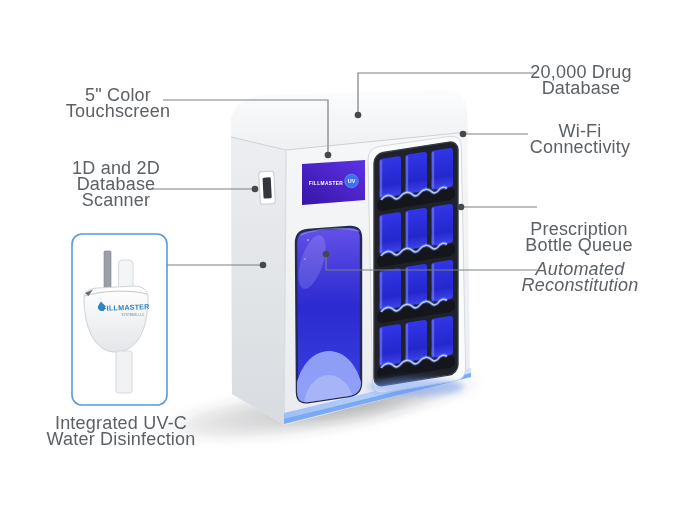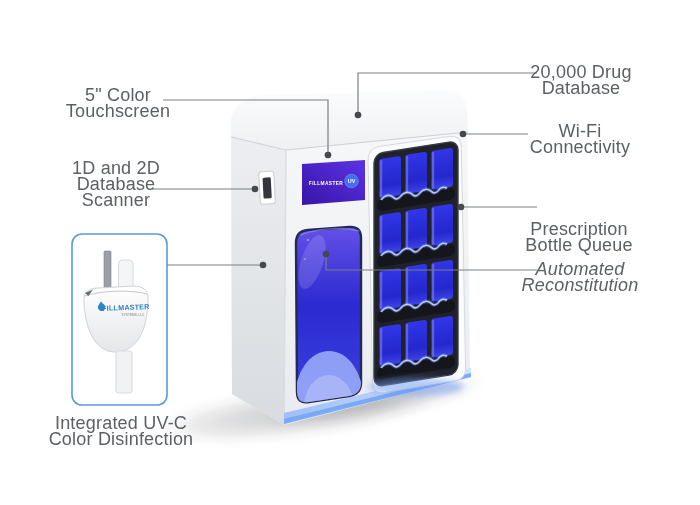--- a/index.html
+++ b/index.html
@@ -210,21 +210,21 @@
       <circle cx="326" cy="254" r="3.3"></circle>
     </g>
   </svg>
 
   <div class="callout-label" id="lbl-touchscreen">5" Color
 Touchscreen</div>
   <div class="callout-label" id="lbl-barcode">1D and 2D
 Database
 Scanner</div>
   <div class="callout-label" id="lbl-uvc">Integrated UV-C
-Color Disinfection</div>
+Water Disinfection</div>
   <div class="callout-label" id="lbl-drugdb">20,000 Drug
 Database</div>
   <div class="callout-label" id="lbl-wifi">Wi-Fi
 Connectivity</div>
   <div class="callout-label" id="lbl-queue">Prescription
 Bottle Queue</div>
   <div class="callout-label" id="lbl-recon">Automated
 Reconstitution</div>
 </div>
 

